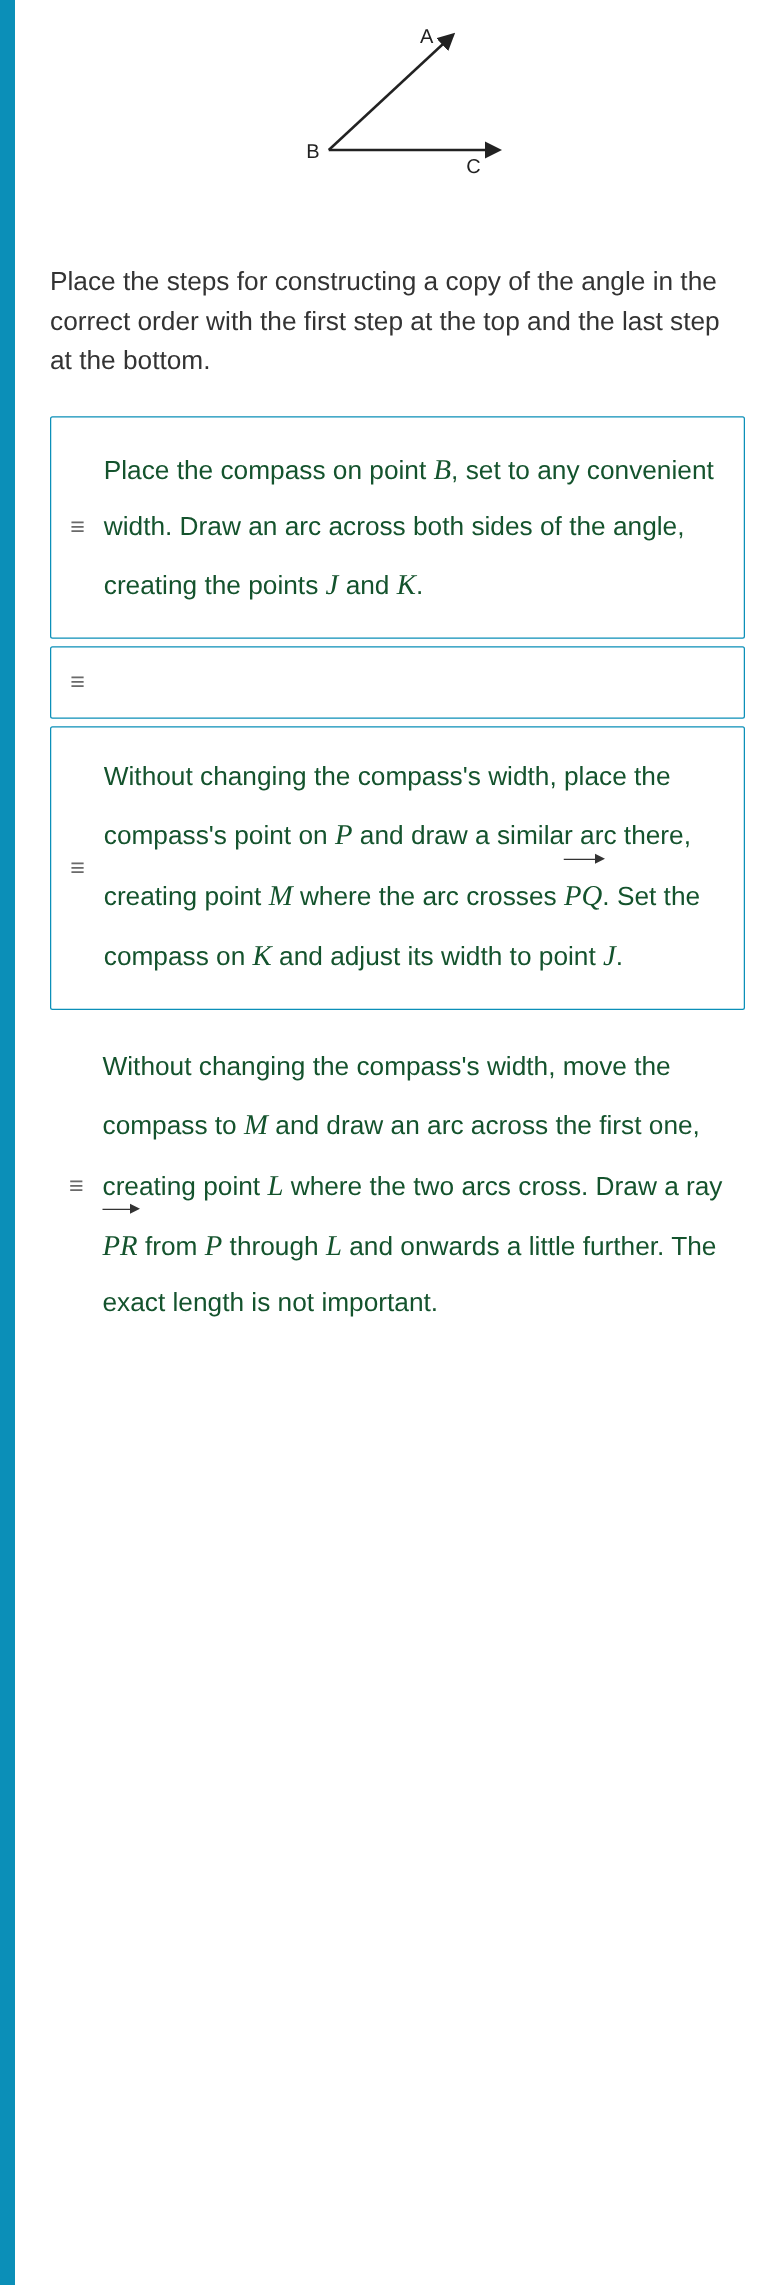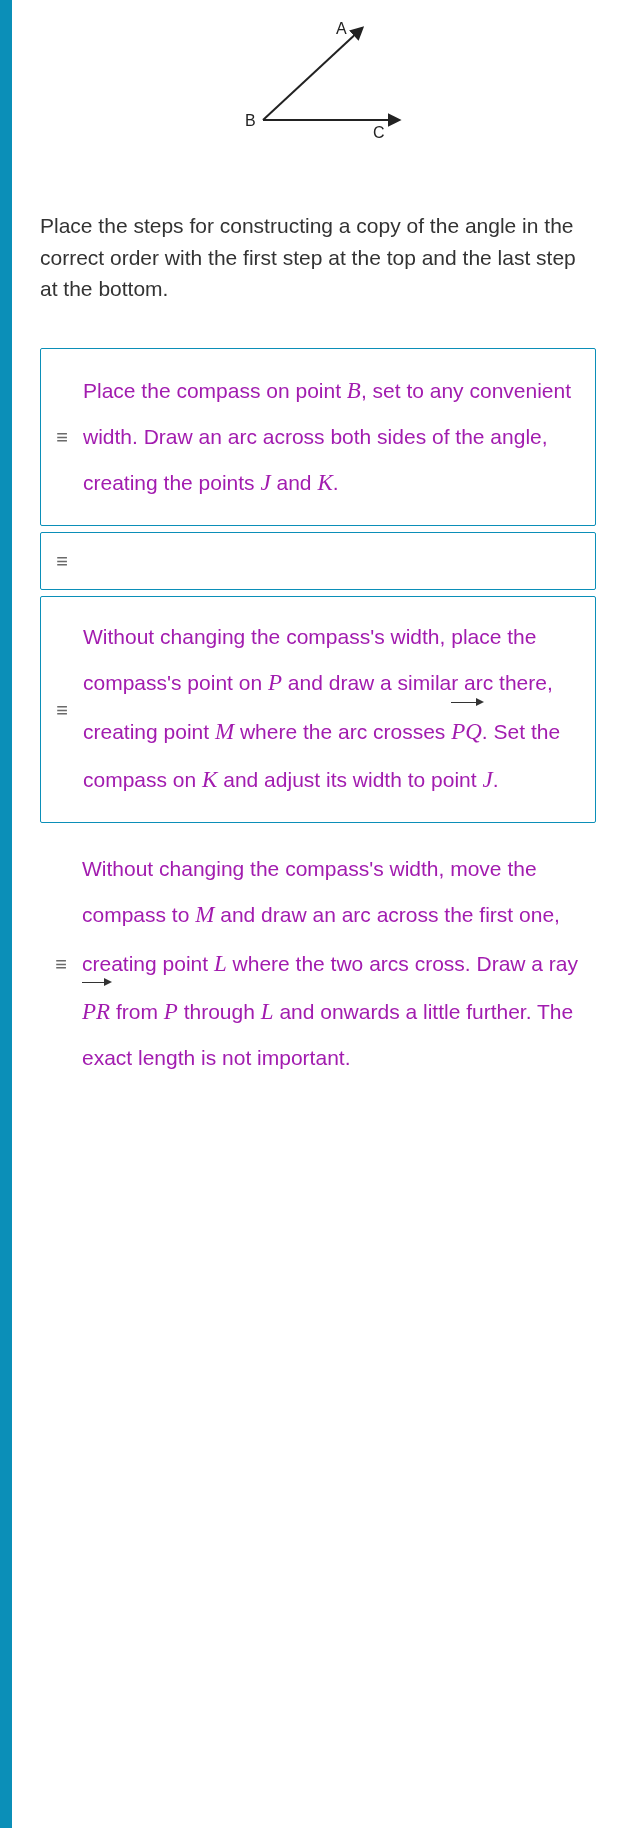--- a/index.html
+++ b/index.html
@@ -16,21 +16,21 @@
   .angle-figure {
     display: flex;
     justify-content: center;
     margin: 10px 0 60px 0;
   }
   .angle-figure svg { display: block; }
   .instructions {
     color: #333;
     font-size: 21px;
     line-height: 1.5;
-    margin-bottom: 43px;
+    margin-bottom: 28px;
   }
   .steps { display: flex; flex-direction: column; gap: 6px; }
   .step-card {
     border: 1.5px solid #0b8fb8;
     border-radius: 2px;
     padding: 18px 14px 18px 10px;
     display: flex;
     align-items: center;
     gap: 10px;
     background: #fff;
@@ -38,21 +38,21 @@
   .drag-handle {
     color: #6a6a6a;
     font-size: 20px;
     line-height: 1;
     user-select: none;
     flex: 0 0 auto;
     width: 22px;
     text-align: center;
   }
   .step-text {
-    color: #a21caf;
+    color: #14532d;
     font-size: 21px;
     line-height: 2.1;
     flex: 1;
   }
   .math-var {
     font-family: "Times New Roman", serif;
     font-style: italic;
     font-size: 23px;
   }
   .ray {

